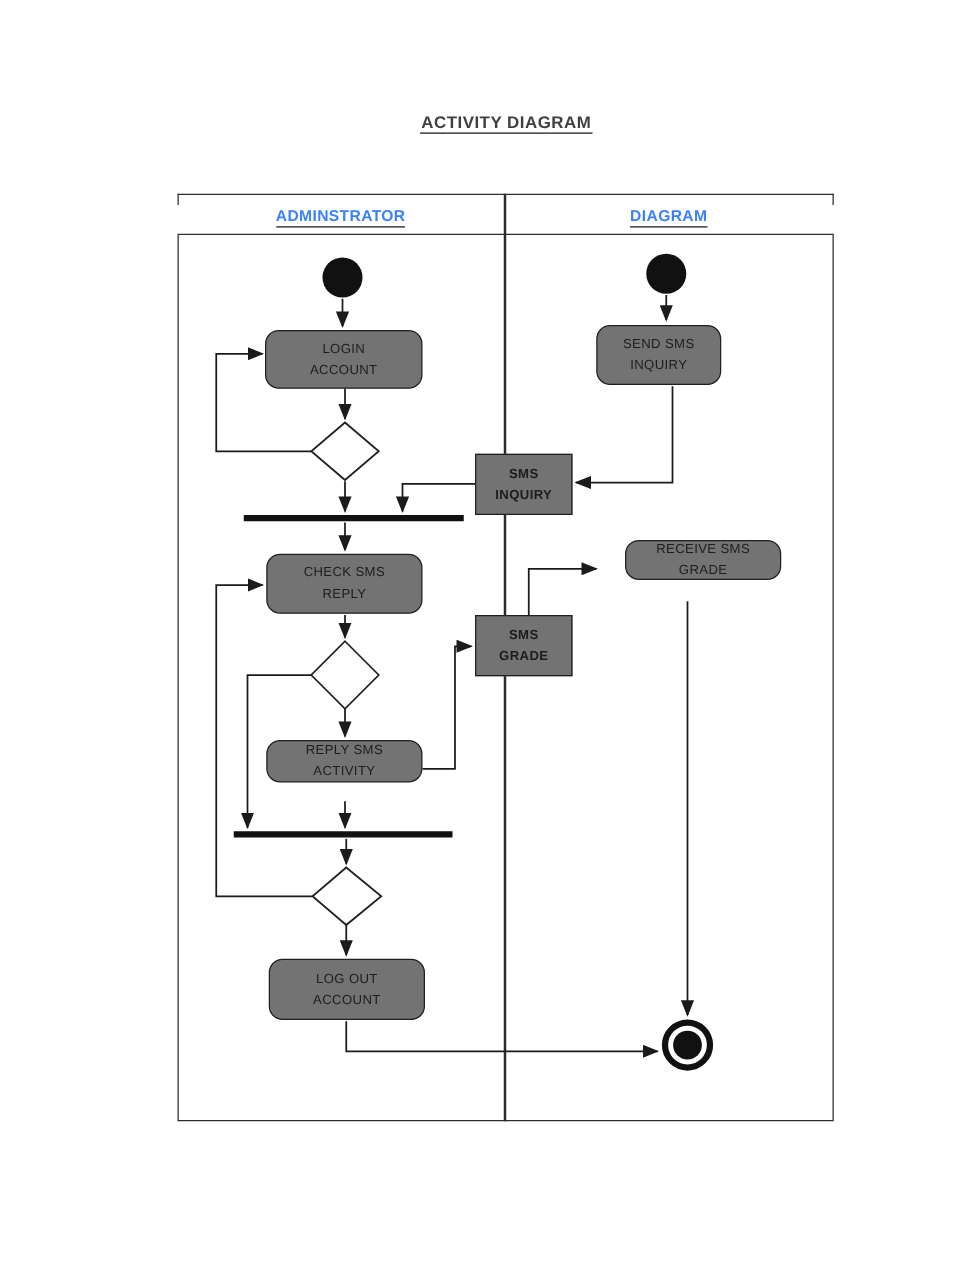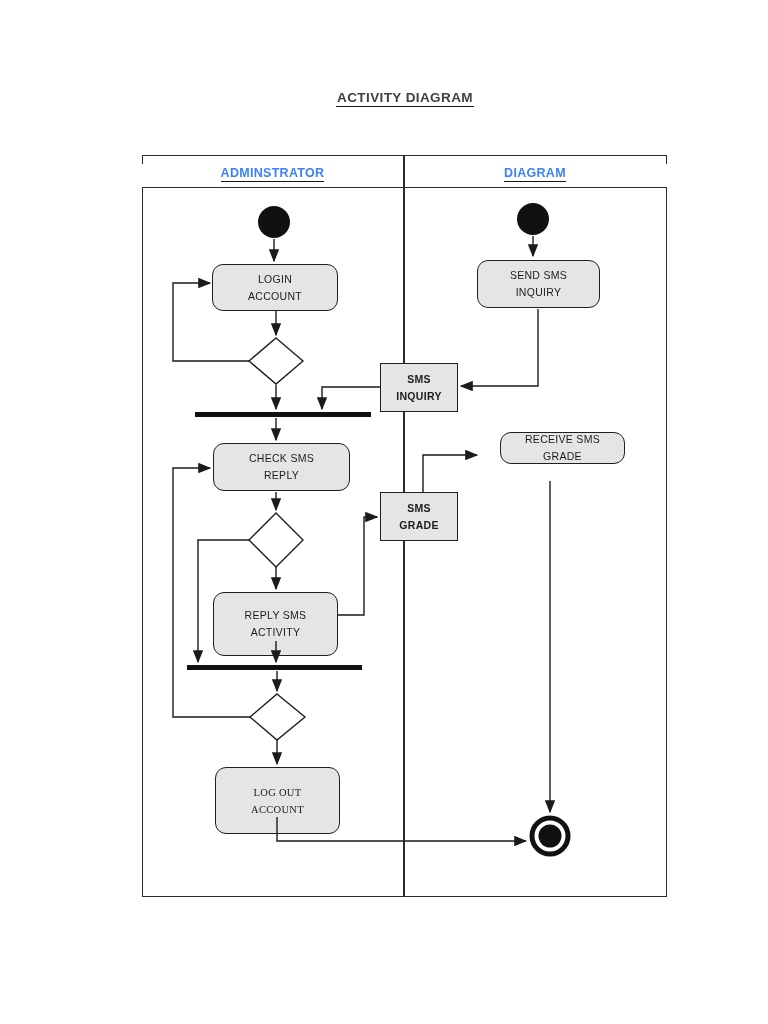--- a/index.html
+++ b/index.html
@@ -38,33 +38,33 @@
   .frame {
     position: absolute; left: 142px; top: 187px; width: 525px; height: 710px;
     border: 1.6px solid #2c2c2c; background: transparent;
   }
   .lane-divider {
     position: absolute; left: 403px; top: 155px; width: 1.5px; height: 742px;
     background: #2c2c2c;
   }
 
   .activity {
-    position: absolute; background: #e5e5e5; border: 1.6px solid #1f1f1f;
+    position: absolute; background: #737373; border: 1.6px solid #1f1f1f;
     display: flex; flex-direction: column; align-items: center; justify-content: center;
     text-align: center; font-size: 10.5px; letter-spacing: 0.3px; line-height: 17px;
     color: #1c1c1c; z-index: 3;
   }
   .activity.rounded { border-radius: 11px; }
   .activity.plain { border-radius: 0; font-weight: bold; }
 
   .box-login   { left: 212px; top: 264px; width: 126px; height: 47px; }
-  .box-check   { left: 213px; top: 443px; width: 137px; height: 48px; }
-  .box-reply   { left: 213px; top: 592px; width: 125px; height: 64px; }
-  .box-logout  { left: 215px; top: 767px; width: 125px; height: 67px; font-family: Liberation Serif, serif; }
-  .box-send    { left: 477px; top: 260px; width: 123px; height: 48px; }
+  .box-check   { left: 213px; top: 443px; width: 125px; height: 48px; }
+  .box-reply   { left: 213px; top: 592px; width: 125px; height: 34px; }
+  .box-logout  { left: 215px; top: 767px; width: 125px; height: 49px; }
+  .box-send    { left: 477px; top: 260px; width: 100px; height: 48px; }
   .box-receive { left: 500px; top: 432px; width: 125px; height: 32px; }
   .box-smsinq  { left: 380px; top: 363px; width: 78px;  height: 49px; }
   .box-smsgrd  { left: 380px; top: 492px; width: 78px;  height: 49px; }
 
   svg.wires { position: absolute; left: 0; top: 0; z-index: 4; pointer-events: none; }
 </style>
 </head>
 <body>
 
 <div class="sheet">

